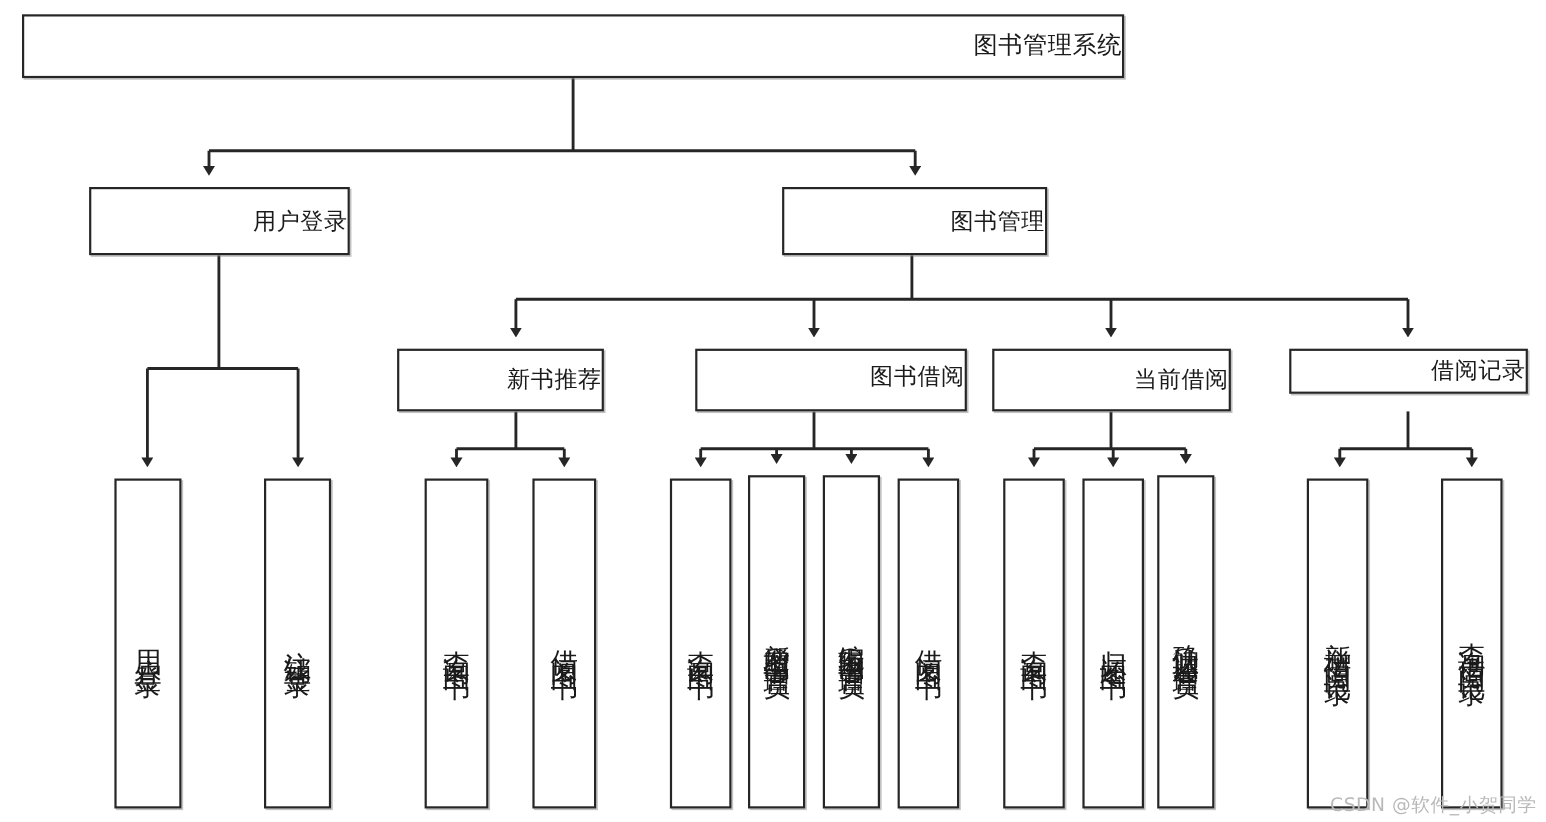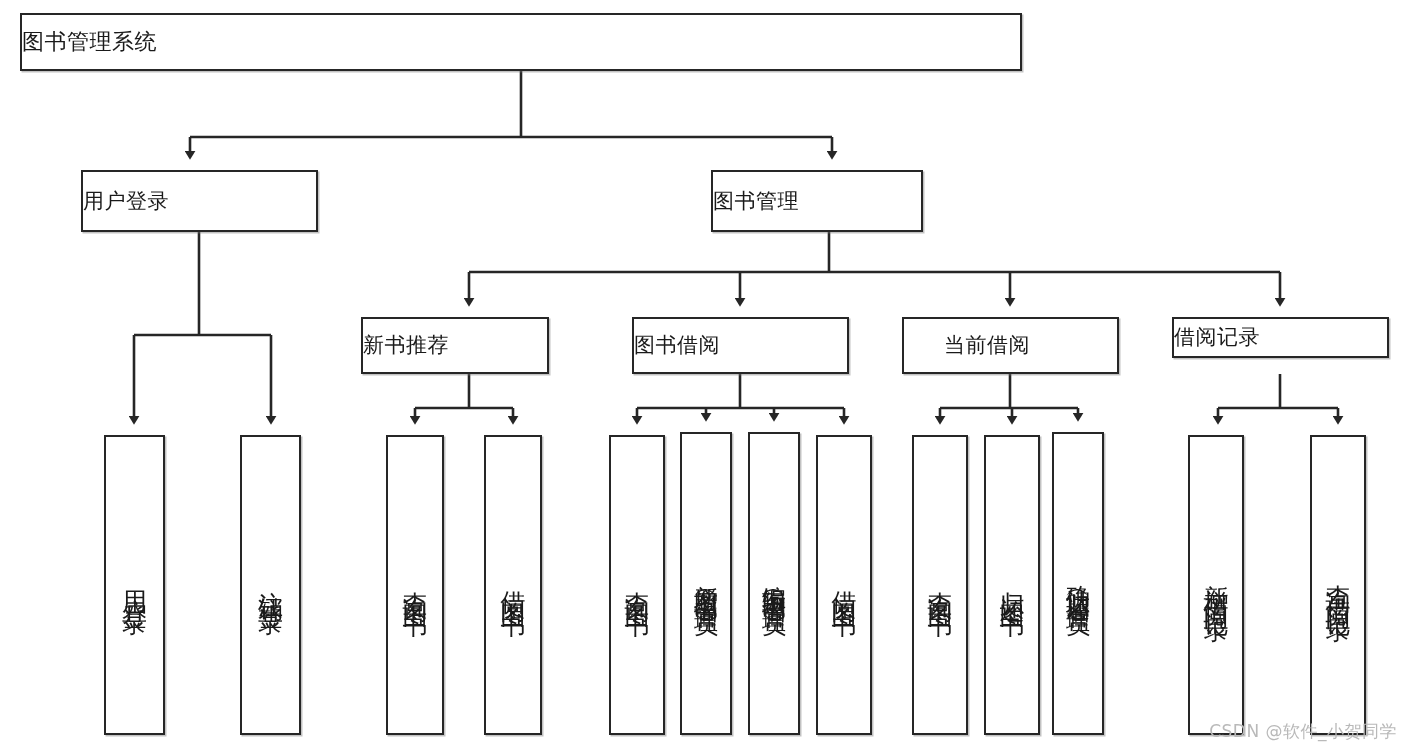--- a/index.html
+++ b/index.html
@@ -25,21 +25,21 @@
     height: 747px;
     pointer-events: none;
   }
   .node {
     position: absolute;
     box-sizing: border-box;
     background: #ffffff;
     border: 2.5px solid #262626;
     display: flex;
     align-items: center;
-    justify-content: flex-start;
+    justify-content: flex-end;
     color: #1a1a1a;
     box-shadow: 1.5px 1.5px 0 0 rgba(120,120,120,0.45);
   }
   .node-label {
     display: block;
     line-height: 1.18;
     letter-spacing: 0.5px;
     white-space: nowrap;
   }
   .h-node .node-label {
@@ -129,28 +129,28 @@
     </g>
   </svg>
 
   <div class="node h-node root-node" style="left: 20px; top: 13px; width: 1002px; height: 58px;">
     <span class="node-label">图书管理系统</span>
   </div>
 
   <div class="node h-node" style="left: 81px; top: 170px; width: 237px; height: 62px;">
     <span class="node-label">用户登录</span>
   </div>
-  <div class="node h-node" style="left: 711px; top: 170px; width: 212px; height: 62px;">
+  <div class="node h-node" style="left: 711px; top: 170px; width: 241px; height: 62px;">
     <span class="node-label">图书管理</span>
   </div>
 
   <div class="node h-node" style="left: 361px; top: 317px; width: 188px; height: 57px;">
     <span class="node-label">新书推荐</span>
   </div>
-  <div class="node h-node" style="left: 632px; top: 317px; width: 217px; height: 57px;">
+  <div class="node h-node" style="left: 632px; top: 317px; width: 247px; height: 57px; font-family: Liberation Mono, monospace;">
     <span class="node-label">图书借阅</span>
   </div>
   <div class="node h-node" style="left: 902px; top: 317px; width: 217px; height: 57px; padding-left: 40px;">
     <span class="node-label">当前借阅</span>
   </div>
   <div class="node h-node" style="left: 1172px; top: 317px; width: 217px; height: 41px;">
     <span class="node-label">借阅记录</span>
   </div>
 
   <div class="node v-node" style="left: 104px; top: 435px; width: 61px; height: 300px;">

